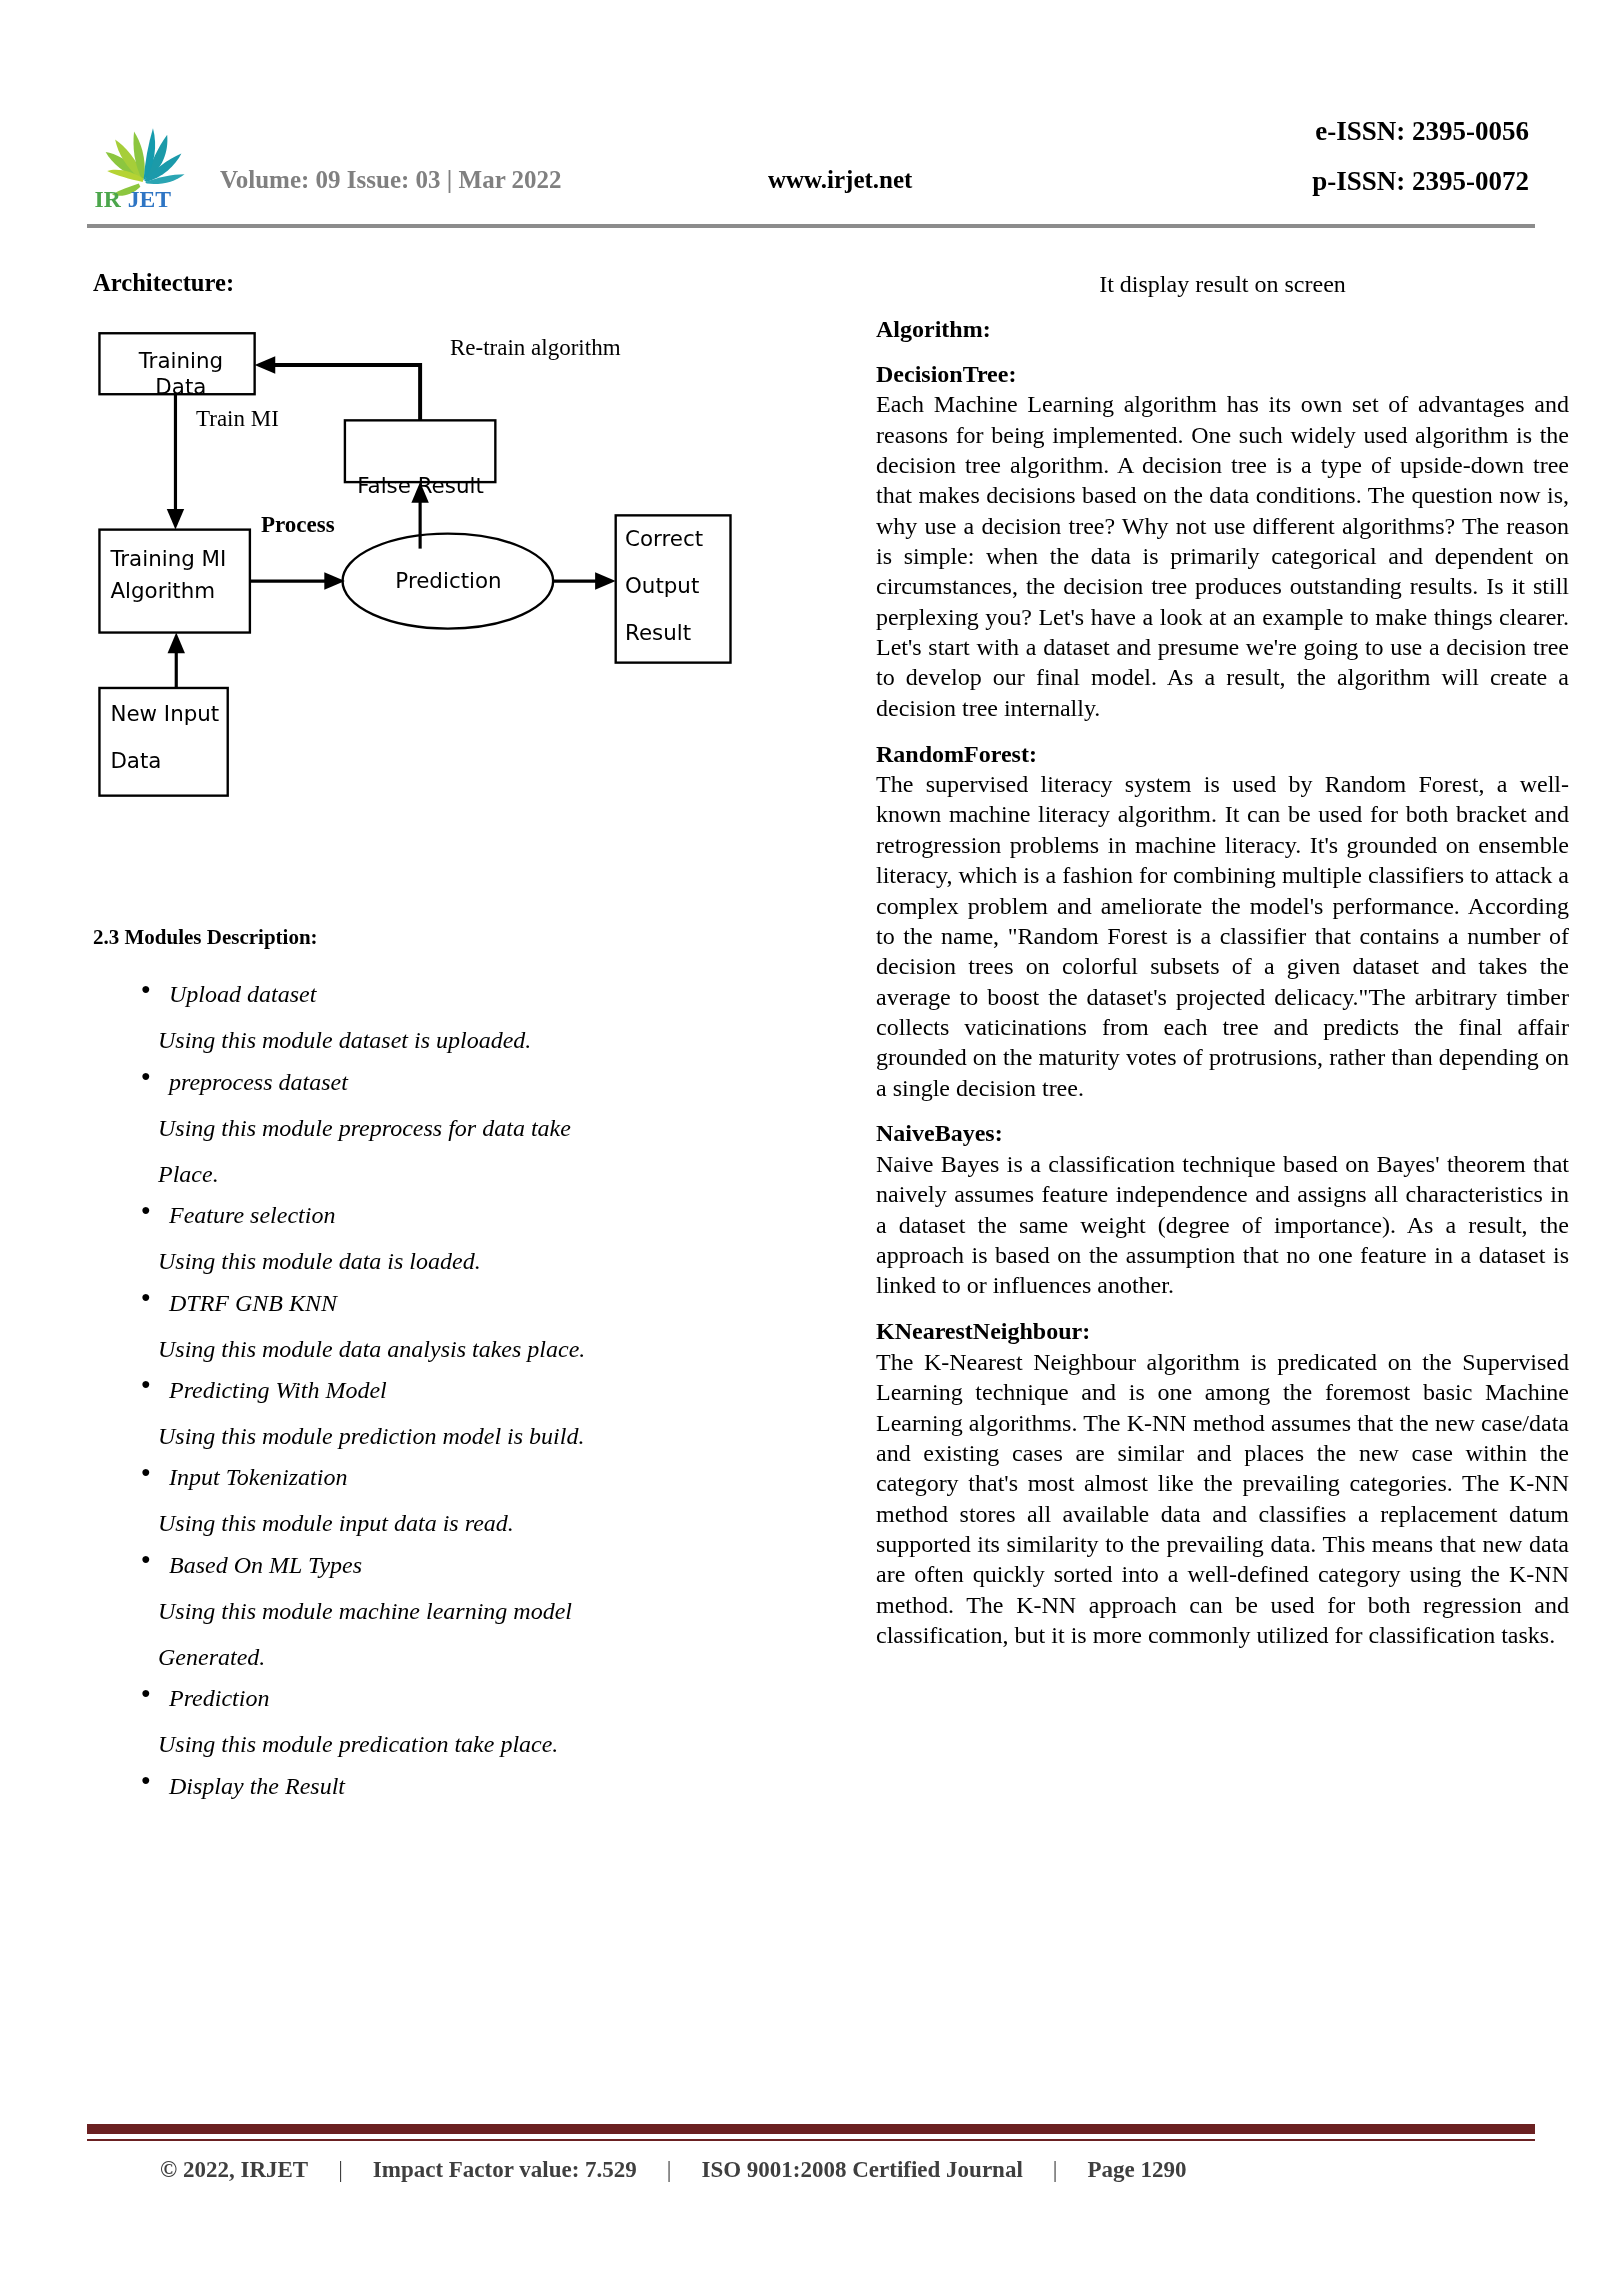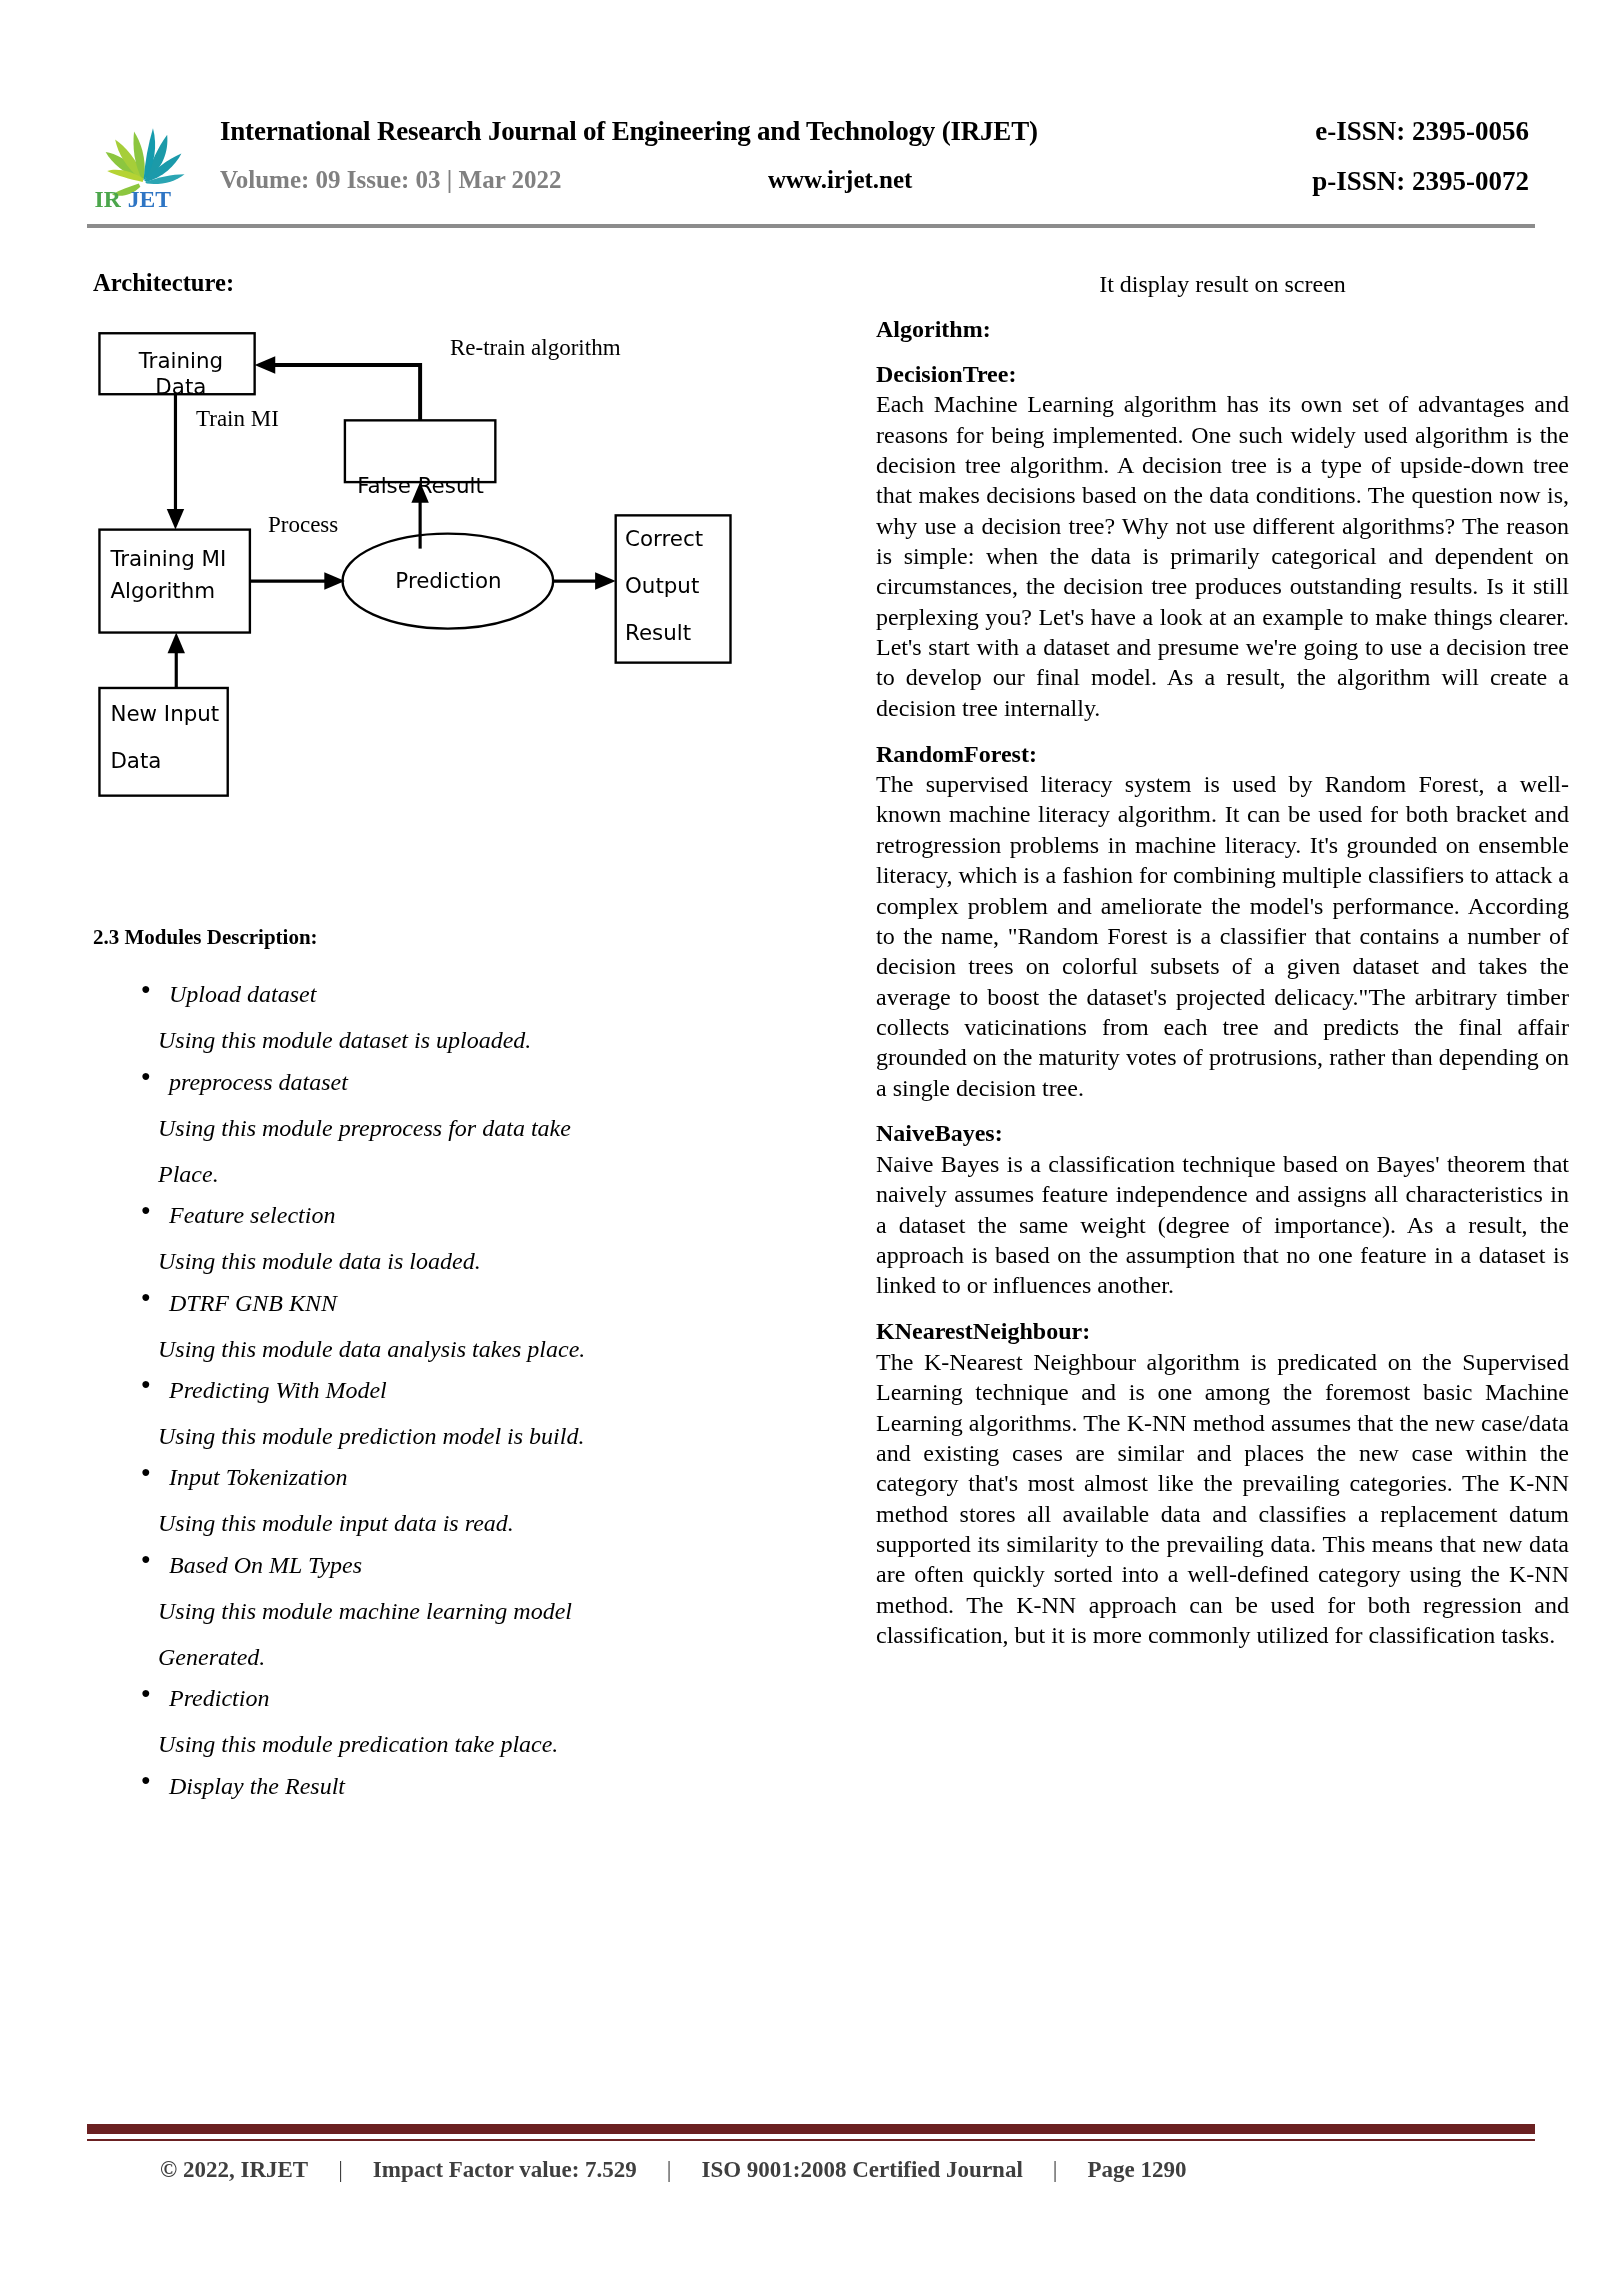--- a/index.html
+++ b/index.html
@@ -257,21 +257,20 @@
         <path d="M66 90 C82 84 100 80 116 80 C104 90 86 94 68 92 Z" fill="#2BA5B3"></path>
         <path d="M64 88 C66 64 70 42 76 22 C82 44 78 70 66 86 Z" fill="#159BAD"></path>
 
         <path d="M58 92 C46 96 34 100 24 106 C36 110 50 106 60 96 Z" fill="#8CC63F"></path>
 
         <text x="2" y="122" font-family="Liberation Serif, serif" font-size="30" font-weight="bold" fill="#4CA64C">IR</text>
         <text x="44" y="122" font-family="Liberation Serif, serif" font-size="30" font-weight="bold" fill="#2E75C4">JET</text>
       </svg>
     </div>
 
-    <div class="hdr-title">International Research Journal of Engineering and Technology (IRJET)</div>
     <div class="hdr-eissn">e-ISSN: 2395-0056</div>
     <div class="hdr-volume">Volume: 09 Issue: 03 | Mar 2022</div>
     <div class="hdr-web">www.irjet.net</div>
     <div class="hdr-pissn">p-ISSN: 2395-0072</div>
   </div>
   <div class="header-rule"></div>
 
   <div class="col-left">
 
     <div class="sec-head">Architecture:</div>
@@ -331,21 +330,21 @@
 Result</div>
 
       <div class="dg-label" style="left:17.4px; top:383px; width:119px; line-height:1.1;">New Input
 
 Data</div>
 
       <div class="dg-label-serif" style="left:357px; top:16px;">Re-train algorithm</div>
 
       <div class="dg-label-serif" style="left:103px; top:87px;">Train MI</div>
 
-      <div class="dg-label-serif" style="left:175px; top:193px;">Process</div>
+      <div class="dg-label-serif" style="left:168px; top:193px;font-weight:bold;">Process</div>
     </div>
   </div>
 
   <div class="modules-head">2.3 Modules Description:</div>
 
   <div class="mod-list">
 
     <div class="mod-item">
       <div class="mod-bullet-row">Upload dataset</div>
       <div class="mod-desc">Using this module dataset is uploaded.</div>

